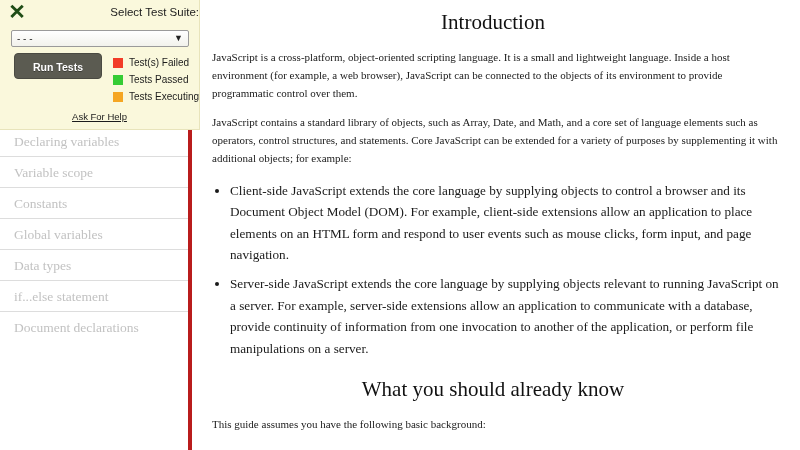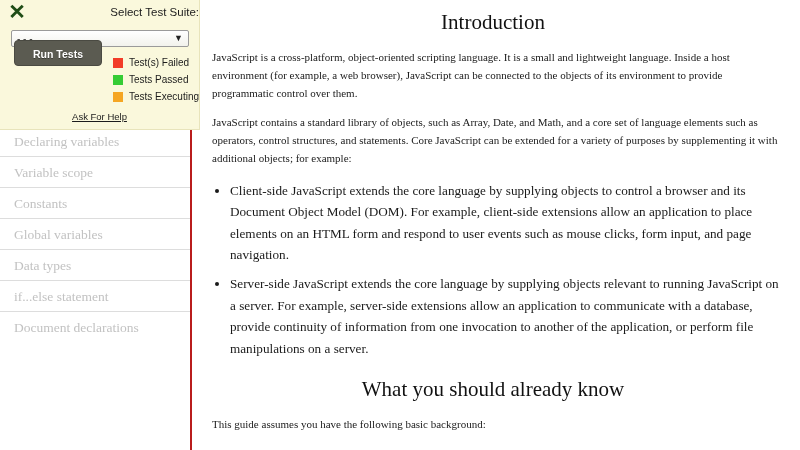--- a/index.html
+++ b/index.html
@@ -19,21 +19,21 @@
   #page {
     position: absolute;
     inset: 0;
     display: flex;
     background: #ffffff;
   }
 
   #sidebar {
     width: 192px;
     flex: 0 0 192px;
-    border-right: 2px solid #b91c1c;
+    border-right: 4px solid #b91c1c;
     box-sizing: border-box;
     background: #ffffff;
     position: relative;
     overflow: hidden;
   }
 
   #brand-title {
     font-size: 20px;
     color: #d8d8cc;
     text-align: center;
@@ -179,21 +179,21 @@
     font-weight: bold;
     color: #ffffff;
     text-align: center;
     line-height: 26px;
     cursor: pointer;
     font-family: "Liberation Sans", sans-serif;
     box-sizing: border-box;
   }
   #run-tests-btn {
     left: 14px;
-    top: 40px;
+    top: 53px;
     background: #5b5b51;
     border: 1px solid #4a4a42;
     text-shadow: 0 1px 0 rgba(0,0,0,0.35);
   }
   #tests-btn {
     left: 14px;
     top: 82px;
     background: #aaaa9e;
     border: 1px solid #989890;
     color: #ececec;

